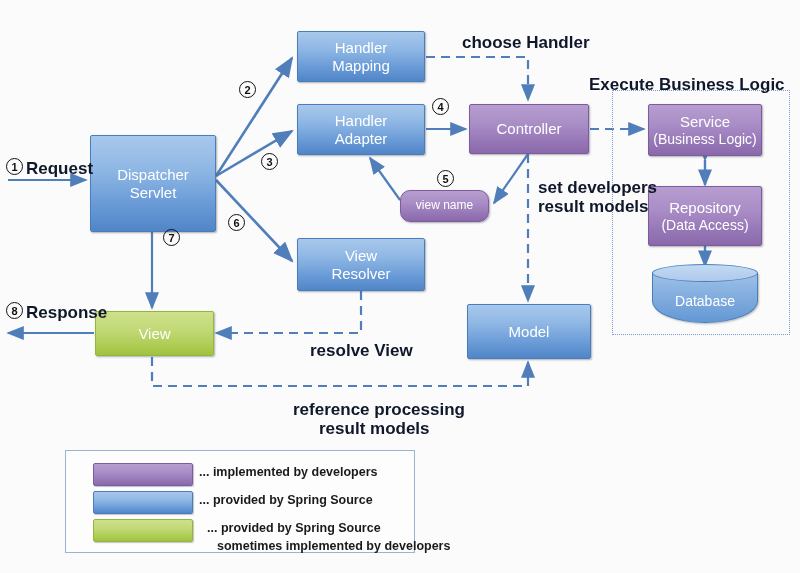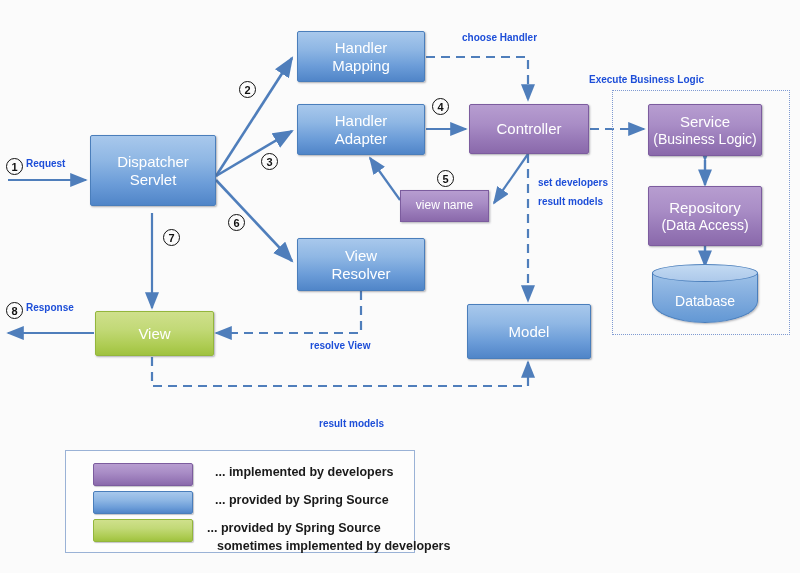--- a/index.html
+++ b/index.html
@@ -58,21 +58,21 @@
     border: 1px solid #93b63c;
     font-size: 15px;
   }
   .sub {
     font-size: 14px;
     color: #ffffff;
   }
 
   
   .pill {
-    border-radius: 0;
+    border-radius: 10px;
     font-size: 12px;
   }
 
   
   .cyl {
     position: absolute;
     box-sizing: border-box;
   }
   .cyl .body {
     position: absolute;
@@ -101,22 +101,22 @@
     justify-content: center;
     color: #ffffff;
     font-size: 14px;
     padding-top: 14px;
     box-sizing: border-box;
   }
 
   
   .txt {
     position: absolute;
-    color: #1d4ed8;
-    font-size: 10px;
+    color: #0f172a;
+    font-size: 17px;
     font-weight: bold;
     white-space: nowrap;
     line-height: 1.25;
   }
 
   .circnum {
     position: absolute;
     width: 17px;
     height: 17px;
     border: 1.3px solid #111;
@@ -163,21 +163,21 @@
   }
   .sw-blue {
     background: linear-gradient(to bottom, #a8c8ec 0%, #8fb7e4 38%, #6b9cd8 75%, #5085c8 100%);
     border: 1px solid #4a7ebb;
   }
   .sw-green {
     background: linear-gradient(to bottom, #cfe08c 0%, #c2d977 40%, #aecc53 78%, #9fc23f 100%);
     border: 1px solid #93b63c;
   }
   .legend-label {
-    margin-left: 22px;
+    margin-left: 6px;
     font-size: 12.5px;
     color: #1a1a1a;
     font-weight: bold;
     line-height: 1.45;
     white-space: nowrap;
   }
 </style>
 </head>
 <body>
 
@@ -227,21 +227,21 @@
       <path d="M152,357 L152,386 L528,386 L528,362" stroke-width="2.2" stroke-dasharray="9,6" marker-end="url(#ahd)"></path>
 
       <path d="M705,160 L705,185" stroke-width="2.4" marker-end="url(#ahs)" marker-start="url(#ahs)"></path>
 
       <path d="M705,240 L705,266" stroke-width="2.4" marker-end="url(#ahs)" marker-start="url(#ahs)"></path>
     </g>
   </svg>
 
   <div class="groupbox" style="left:612px; top:90px; width:178px; height:245px;"></div>
 
-  <div class="node blue" style="left:90px; top:135px; width:126px; height:71px;">
+  <div class="node blue" style="left:90px; top:135px; width:126px; height:97px;">
     <span class="l1">Dispatcher</span>
     <span class="l2">Servlet</span>
   </div>
 
   <div class="node blue" style="left:297px; top:31px; width:128px; height:51px;">
     <span class="l1">Handler</span>
     <span class="l2">Mapping</span>
   </div>
 
   <div class="node blue" style="left:297px; top:104px; width:128px; height:51px;">
@@ -286,20 +286,21 @@
     <div class="cap">Database</div>
   </div>
 
   <div class="txt" style="left:26px; top:158px;">Request</div>
   <div class="txt" style="left:26px; top:302px;">Response</div>
   <div class="txt" style="left:462px; top:32px;">choose Handler</div>
   <div class="txt" style="left:589px; top:74px;">Execute Business Logic</div>
   <div class="txt" style="left:538px; top:177px;">set developers</div>
   <div class="txt" style="left:538px; top:196px;">result models</div>
   <div class="txt" style="left:310px; top:340px;">resolve View</div>
+  <div class="txt" style="left:293px; top:399px;">reference processing</div>
   <div class="txt" style="left:319px; top:418px;">result models</div>
 
   <div class="circnum" style="left:6px; top:158px;">1</div>
   <div class="circnum" style="left:239px; top:81px;">2</div>
   <div class="circnum" style="left:261px; top:153px;">3</div>
   <div class="circnum" style="left:432px; top:98px;">4</div>
   <div class="circnum" style="left:437px; top:170px;">5</div>
   <div class="circnum" style="left:228px; top:214px;">6</div>
   <div class="circnum" style="left:163px; top:229px;">7</div>
   <div class="circnum" style="left:6px; top:302px;">8</div>

